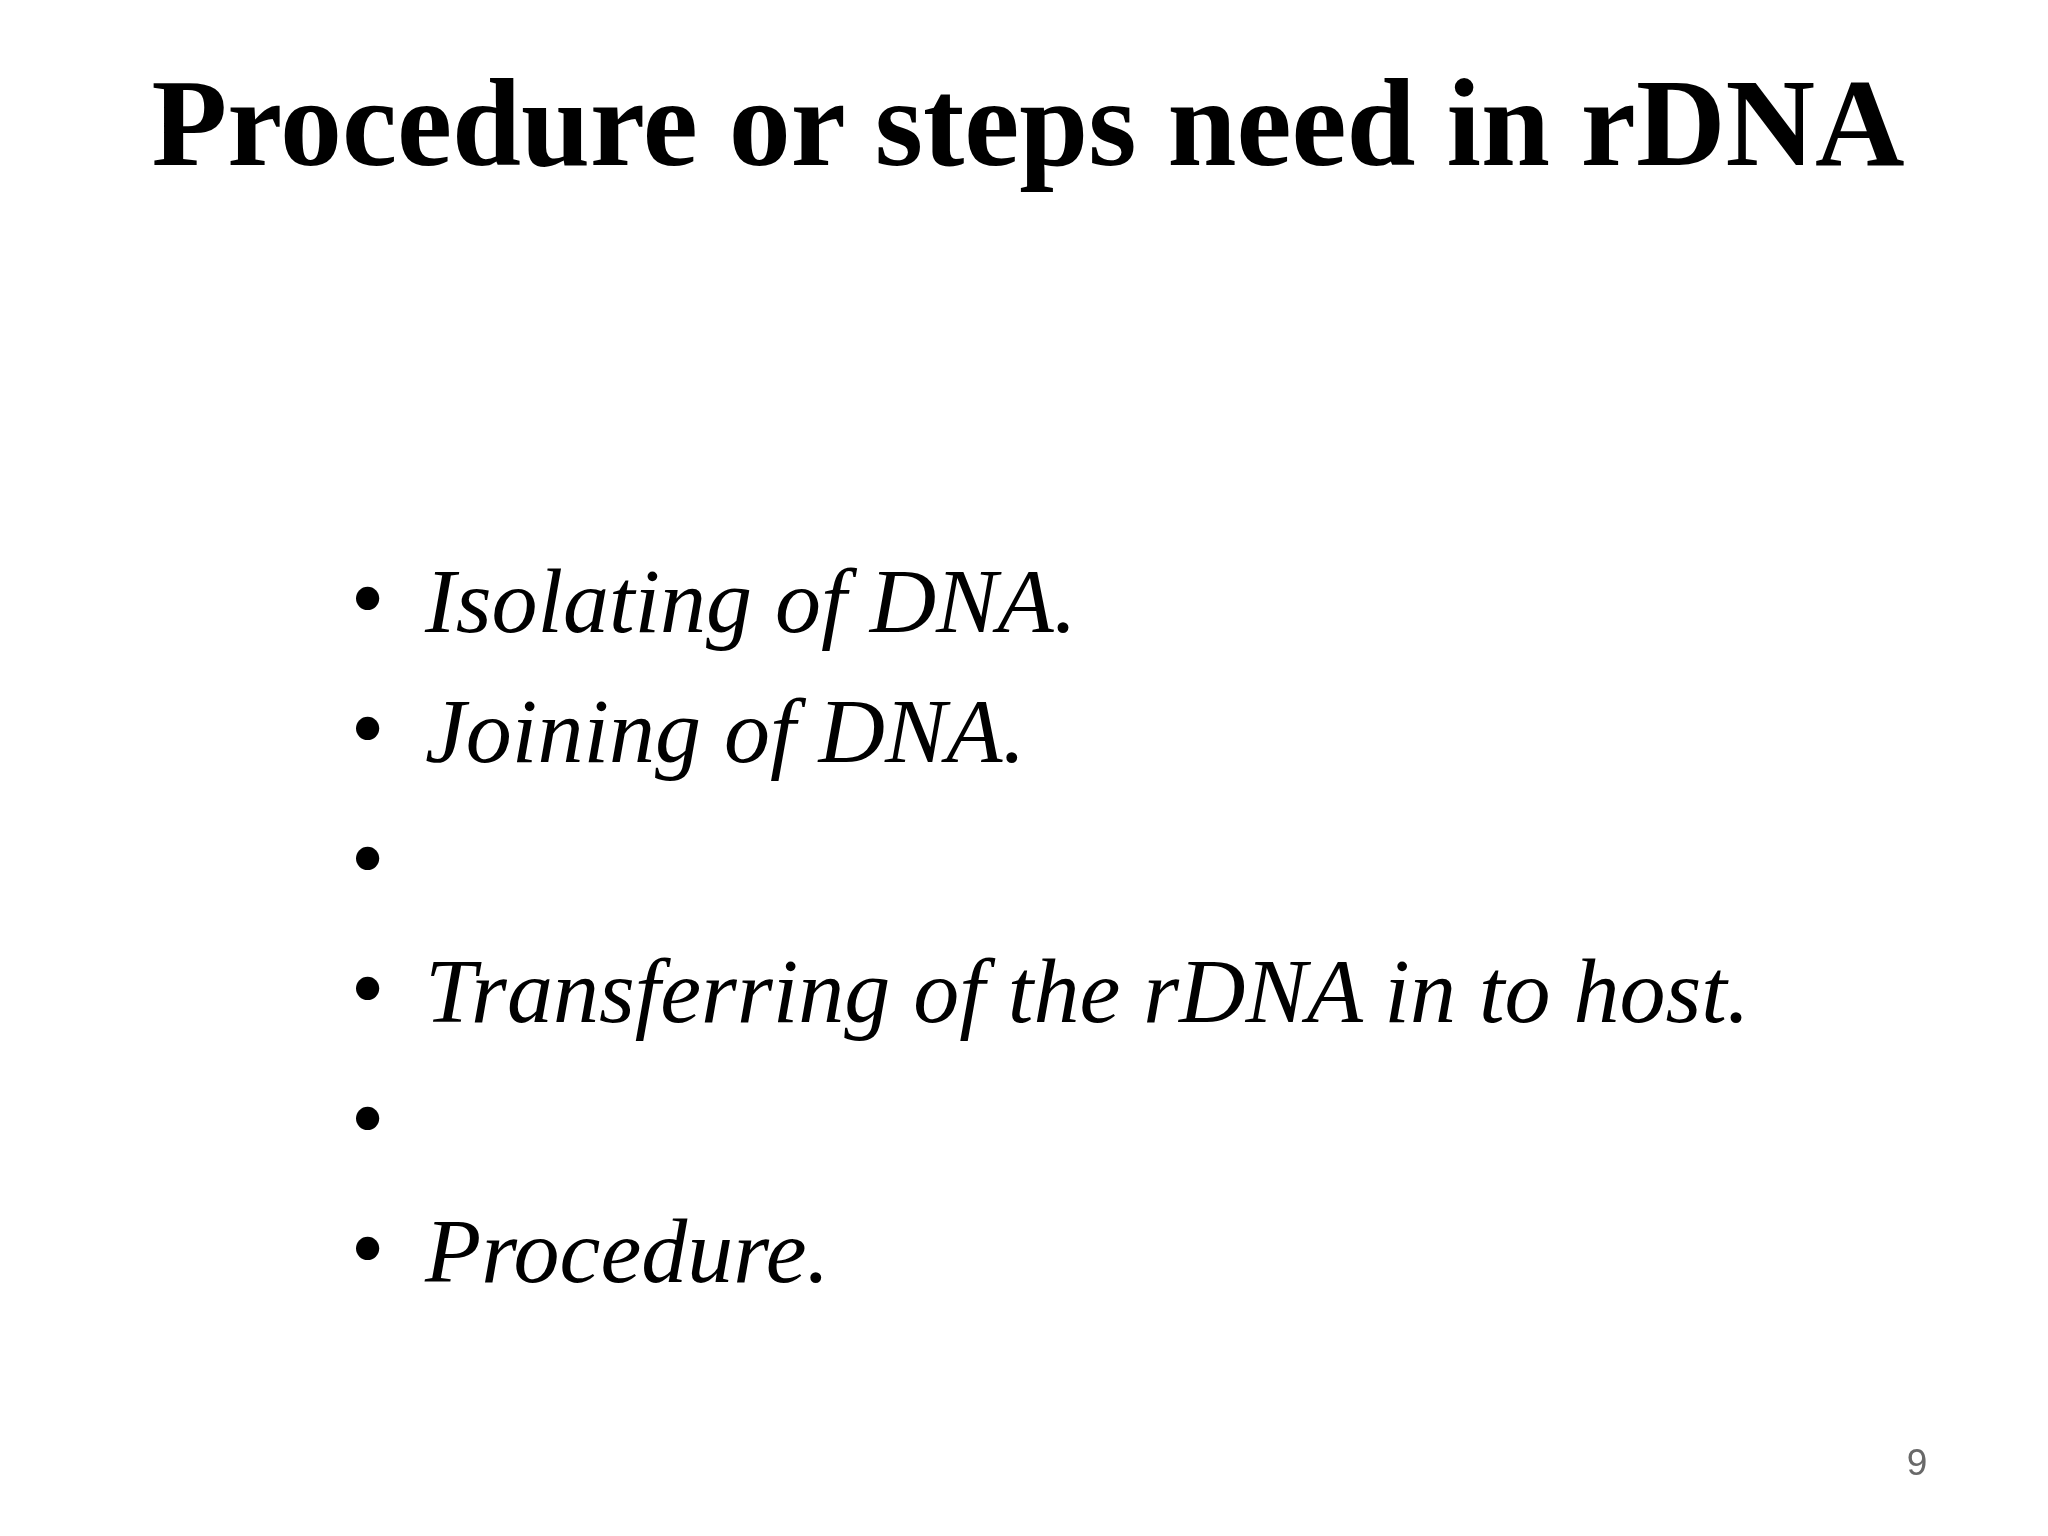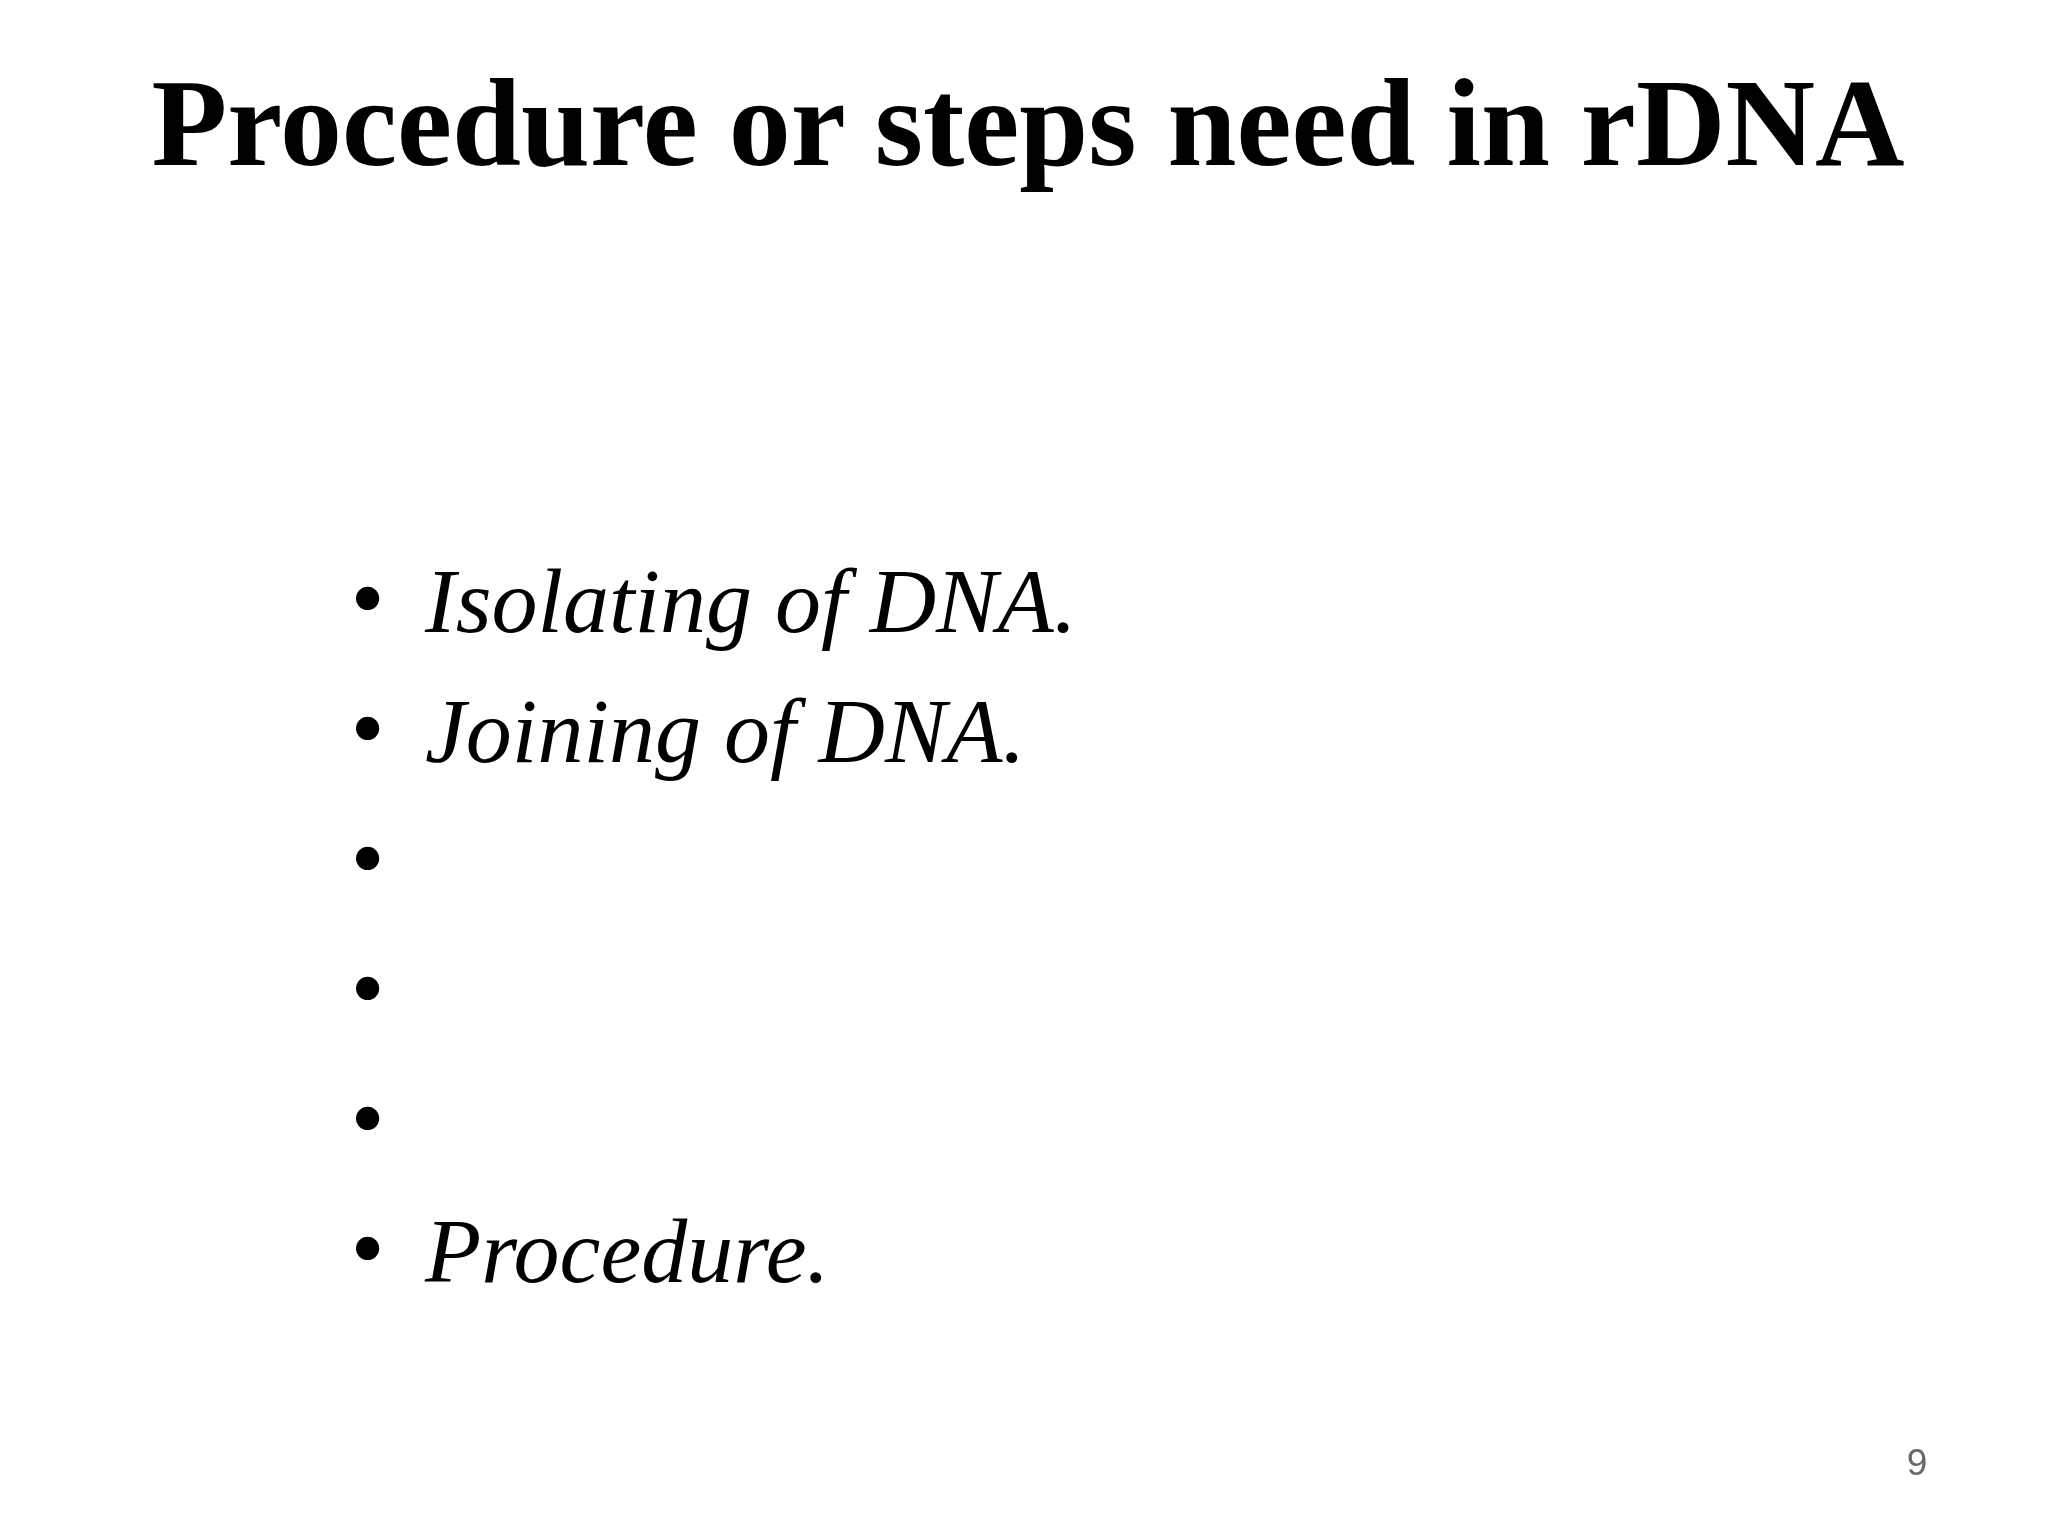--- a/index.html
+++ b/index.html
@@ -89,20 +89,21 @@
     </li>
     <li>
       <span class="bullet-glyph">•</span>
       <span class="bullet-text">Joining of DNA.</span>
     </li>
     <li>
       <span class="bullet-glyph">•</span>
     </li>
     <li>
       <span class="bullet-glyph">•</span>
+      <span class="bullet-text">Transferring of the rDNA in to host.</span>
     </li>
     <li>
       <span class="bullet-glyph">•</span>
     </li>
     <li>
       <span class="bullet-glyph">•</span>
       <span class="bullet-text">Procedure.</span>
     </li>
   </ul>
 

